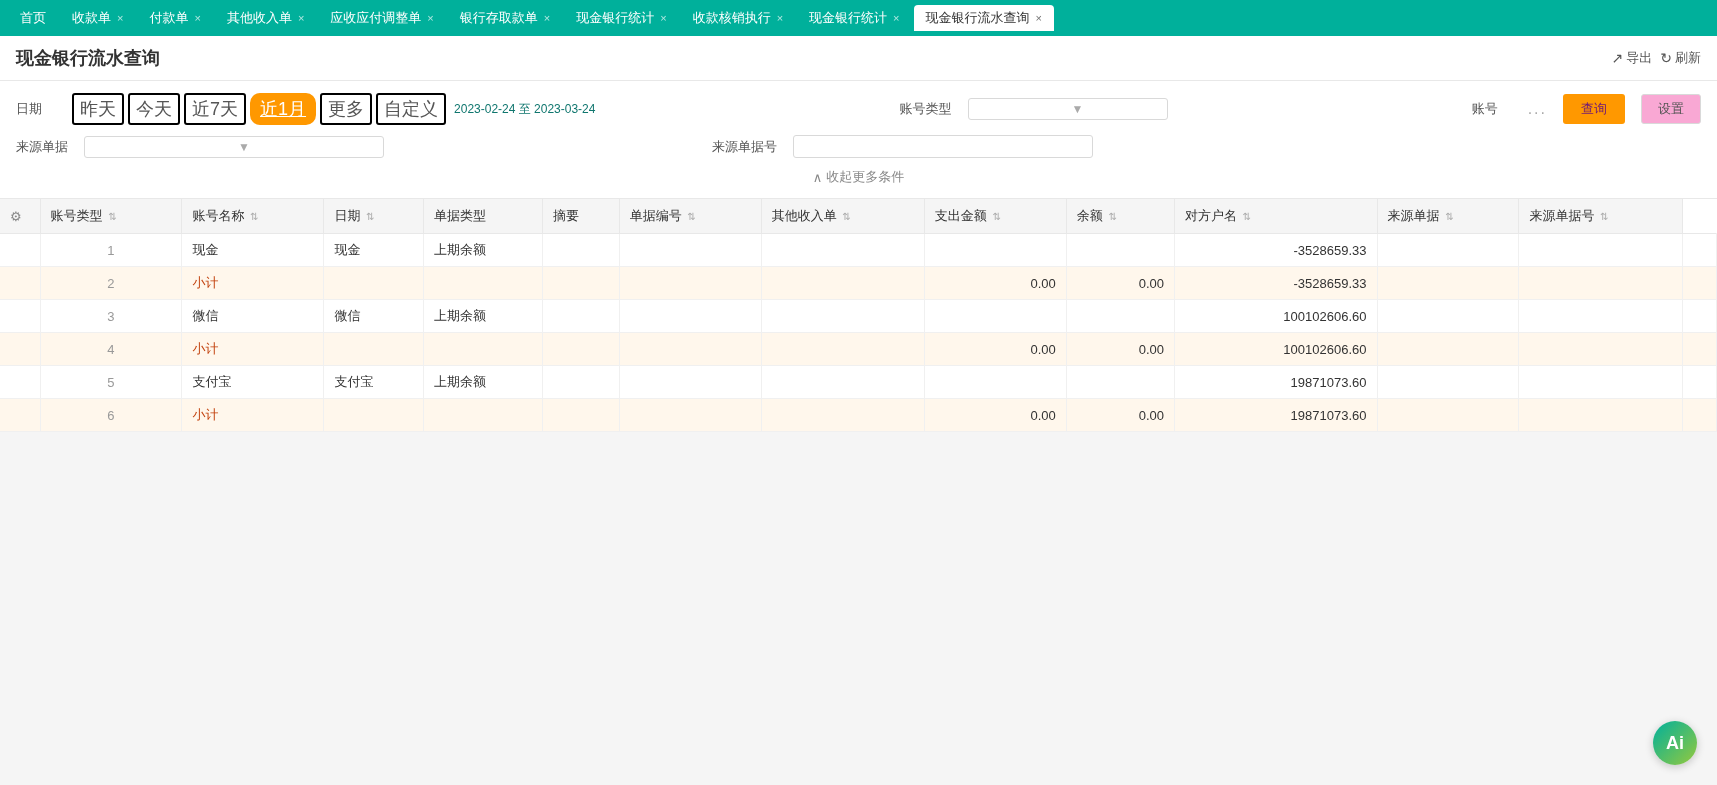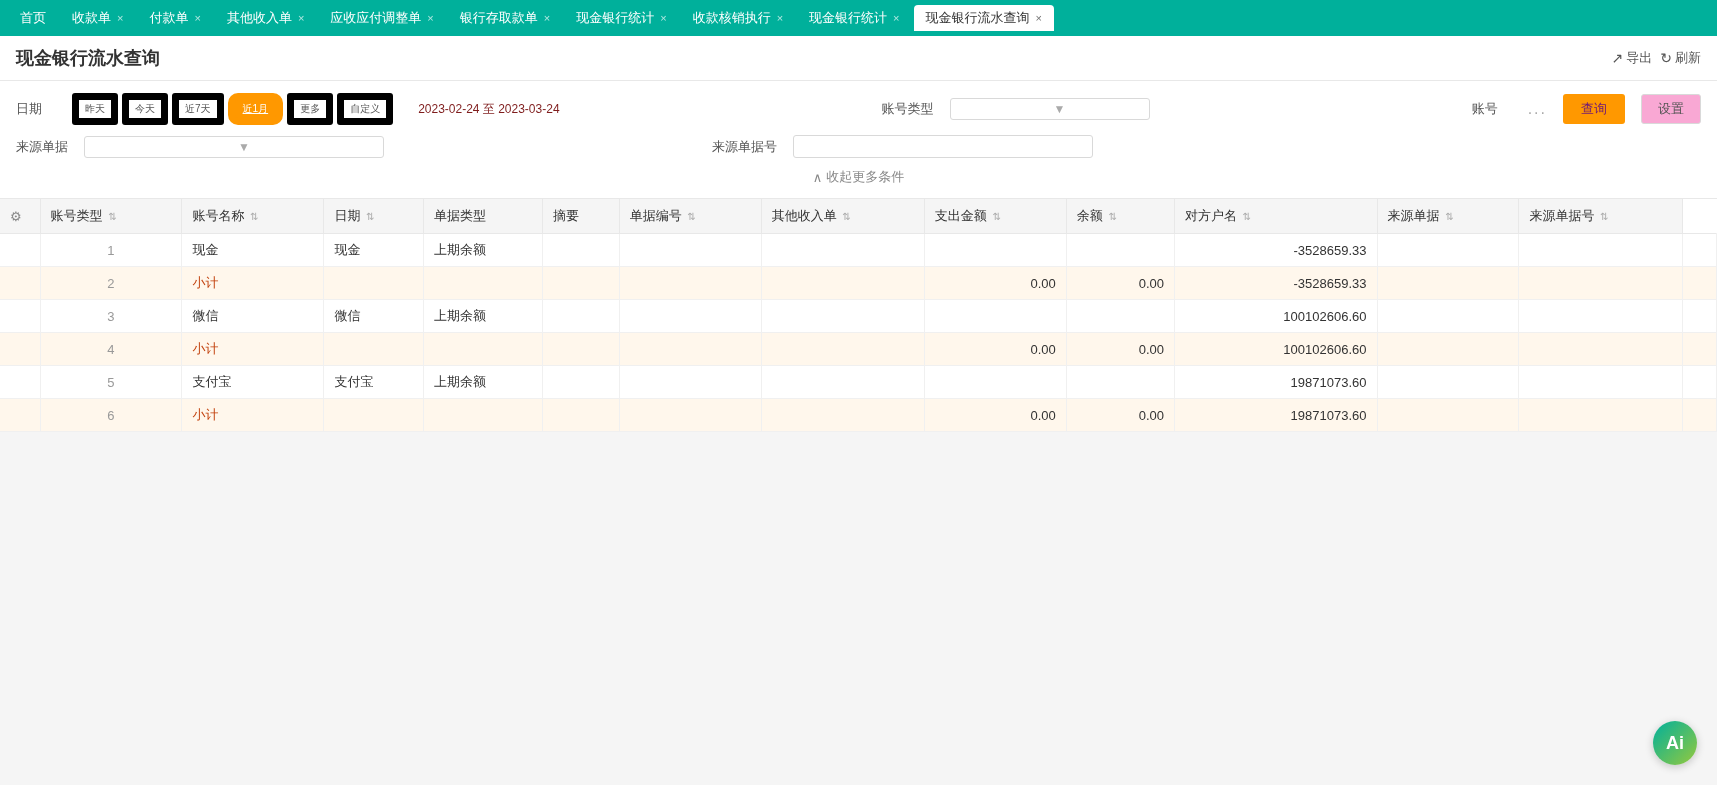--- a/index.html
+++ b/index.html
@@ -67,36 +67,36 @@
       white-space: nowrap;
       min-width: 40px;
     }
     .date-shortcuts {
       display: flex;
       gap: 4px;
       align-items: center;
     }
     .date-btn {
       padding: 2px 6px;
-      border: 7px solid #000000;
+      border: 2px solid #000000;
       border-radius: 3px;
       cursor: pointer;
       color: #555;
       background: #fff;
-      font-size: 10px;
+      font-size: 18px;
     }
     .date-btn.active {
       background: #ff9800;
       color: #fff;
       border-color: #ff9800;
       border-radius: 10px;
       padding: 2px 8px;
       text-decoration: underline;
     }
-    .date-range-text { font-size: 12px; color: #7f1d1d; margin-left: 21px; }
+    .date-range-text { font-size: 12px; color: #0f766e; margin-left: 4px; }
     .filter-select-wrap {
       display: flex;
       align-items: center;
       border: 1px solid #d9d9d9;
       border-radius: 3px;
       padding: 3px 8px;
       min-width: 180px;
       background: #fff;
       cursor: pointer;
       gap: 8px;

